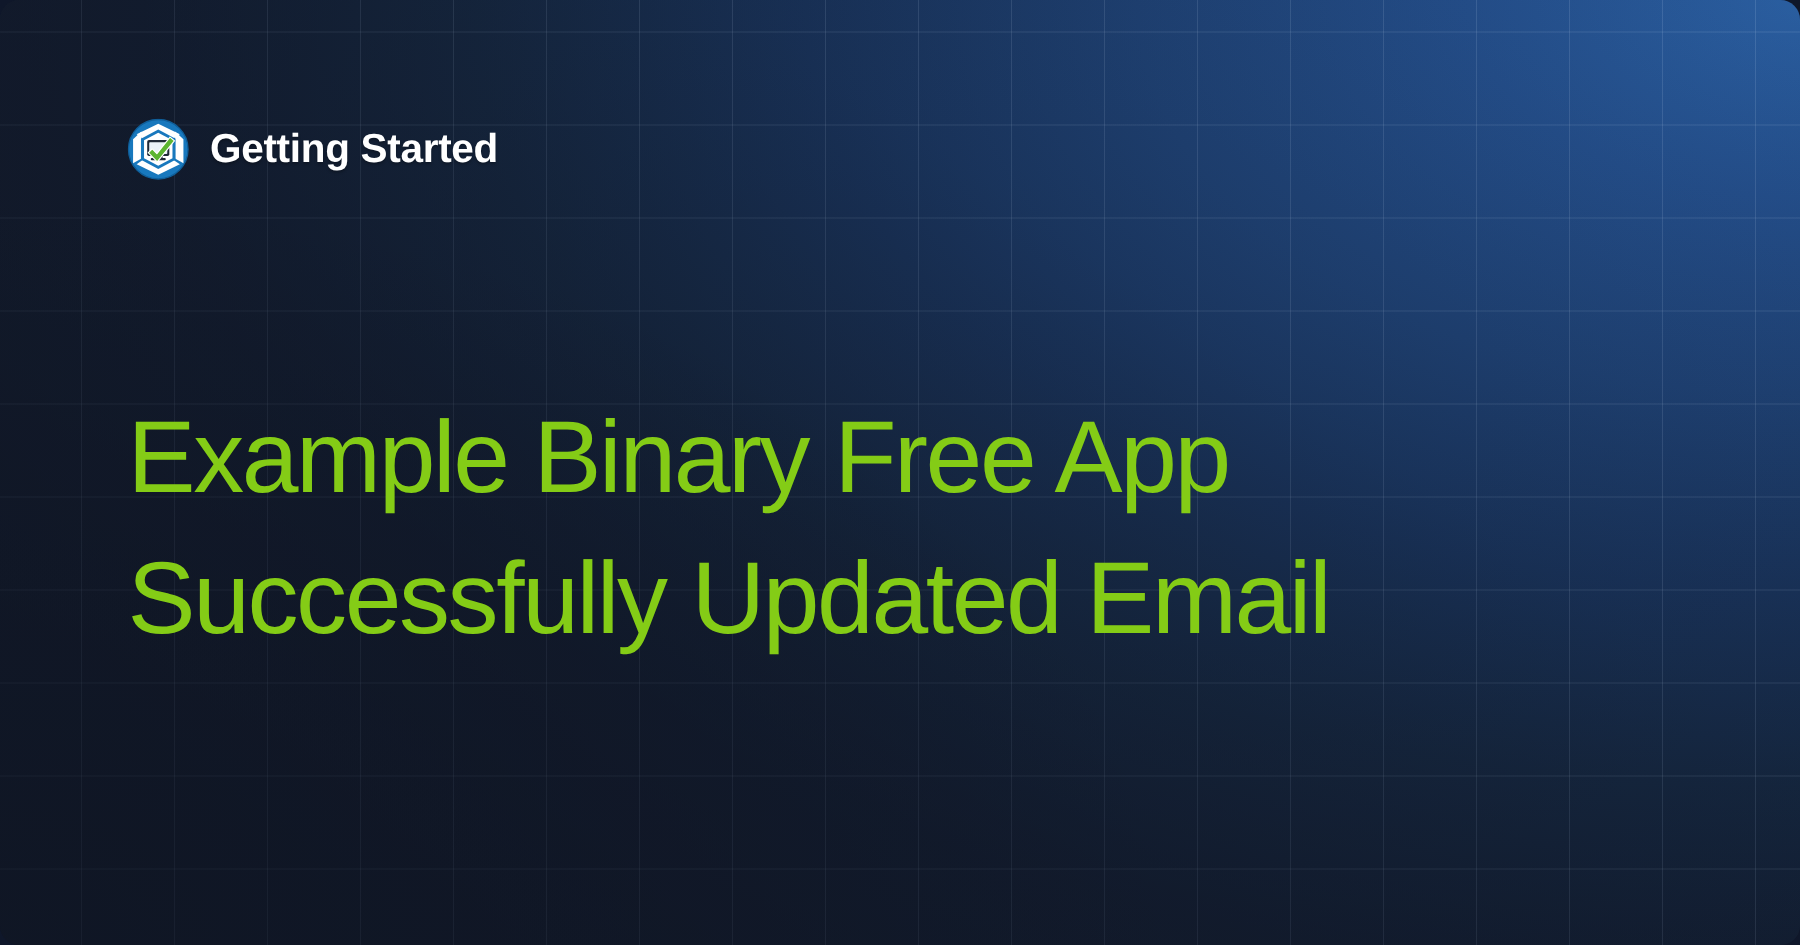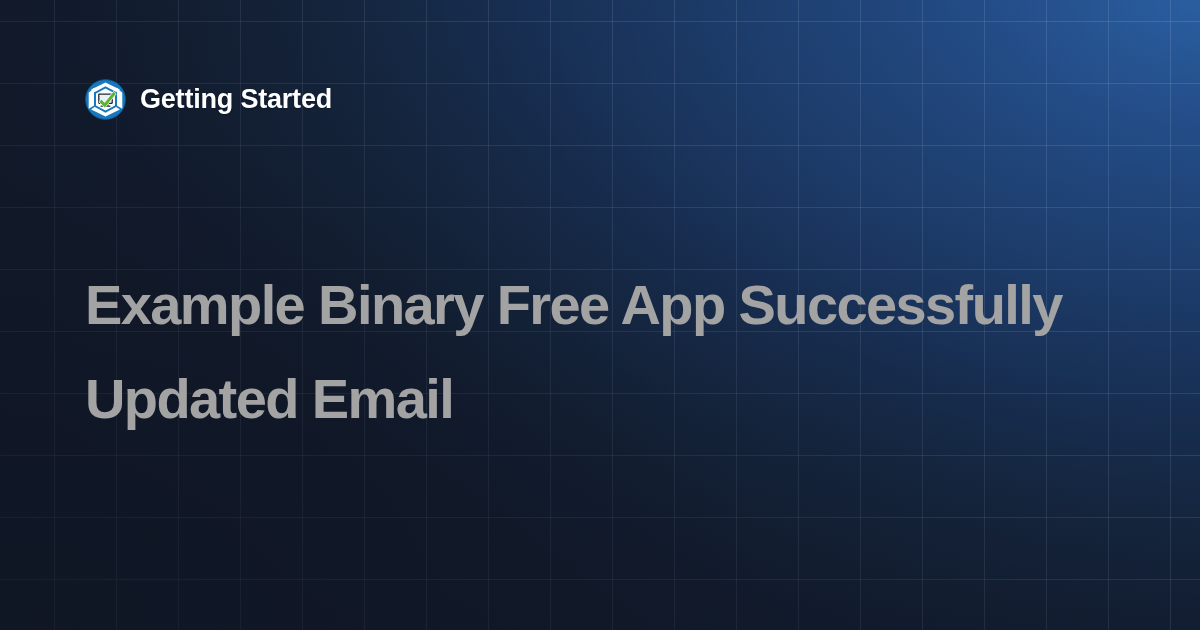--- a/index.html
+++ b/index.html
@@ -12,20 +12,21 @@
     background:#0f172a;
   }
 
   .og-card {
     position:relative;
     width:1200px;
     height:630px;
     overflow:hidden;
     font-family:"Liberation Sans", sans-serif;
     background:#111827;
+    border-radius:13px;
   }
 
   
   .bg-gradient {
     position:absolute;
     inset:0;
     background:
       radial-gradient(115% 130% at 100% 0%,
         #2a5ea0 0%,
         #244f8c 16%,
@@ -103,23 +104,23 @@
     white-space:nowrap;
     text-shadow:0 1px 2px rgba(0,0,0,0.28);
   }
 
   
   .headline {
     position:absolute;
     left:85px;
     top:258px;
     width:1035px;
-    color:#a3a3a3;
-    font-size:56px;
-    font-weight:bold;
+    color:#84cc16;
+    font-size:68px;
+    font-weight:normal;
     line-height:94px;
     letter-spacing:-1.6px;
     word-break:normal;
   }
 </style>
 </head>
 <body>
 
 <div class="og-card">
 

